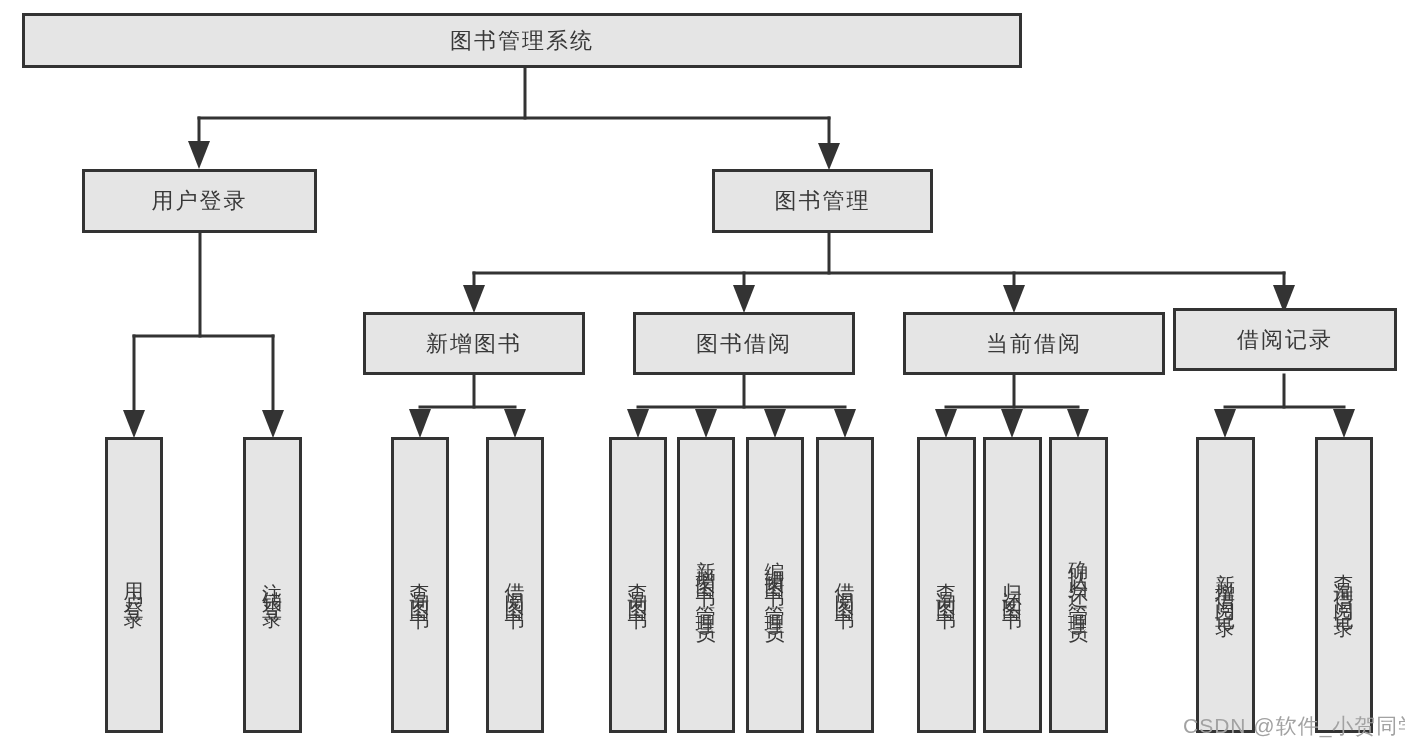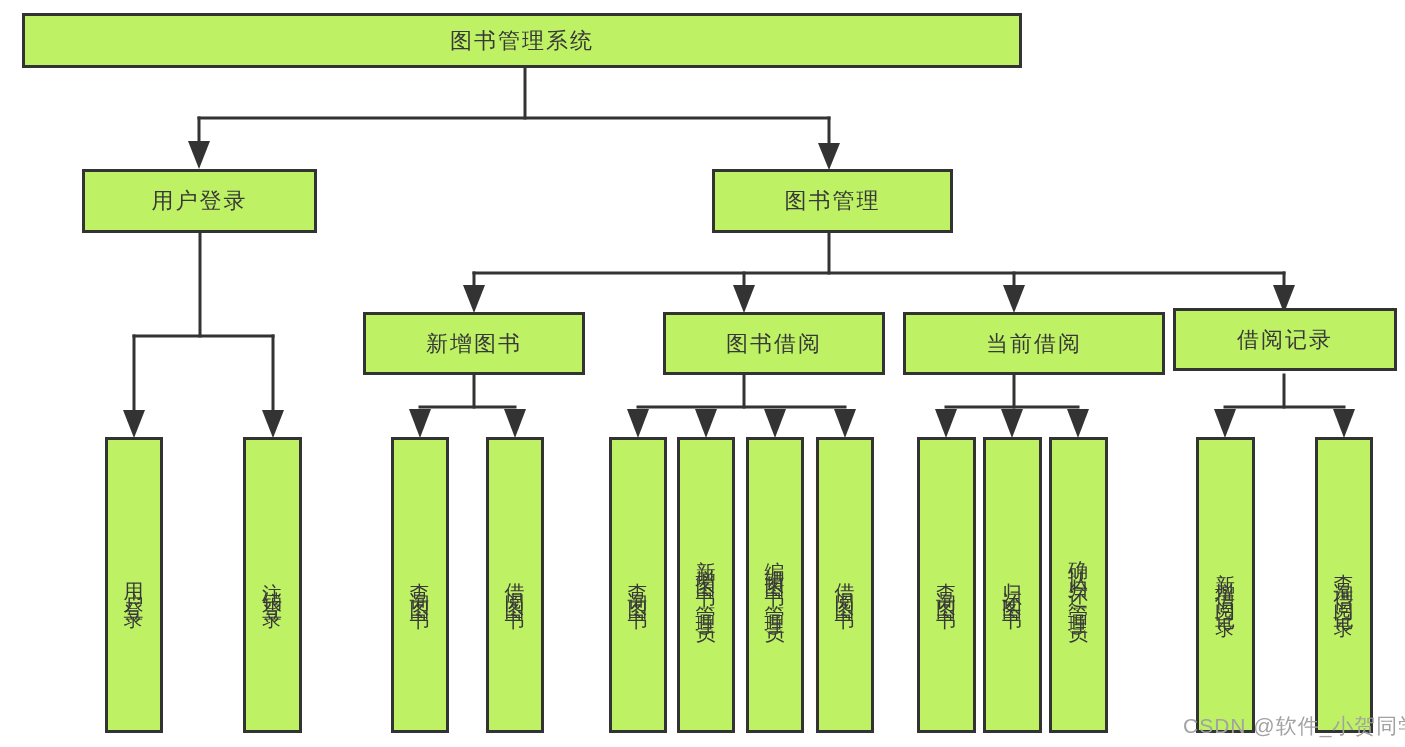--- a/index.html
+++ b/index.html
@@ -18,21 +18,21 @@
     position: absolute;
     left: 0; top: 0;
     width: 1405px; height: 747px;
   }
   .connectors path { stroke: #333333; stroke-width: 3; fill: none; stroke-linecap: square; }
   .connectors polygon { fill: #333333; stroke: none; }
 
   .node {
     position: absolute;
     border: 3px solid #333333;
-    background: #bef264;
+    background: #e5e5e5;
     display: flex;
     align-items: center;
     justify-content: center;
     color: #383838;
     font-size: 22px;
     letter-spacing: 2px;
     text-align: center;
   }
 
   .leaf { font-size: 20px; }
@@ -121,24 +121,24 @@
       <path d="M1284 375 V407"></path>
       <path d="M1225 407 H1344"></path>
       <polygon points="1214,409 1236,409 1225,438"></polygon>
       <polygon points="1333,409 1355,409 1344,438"></polygon>
     </g>
   </svg>
 
   <div class="node" style="left:22px; top:13px; width:1000px; height:55px;">图书管理系统</div>
 
   <div class="node" style="left:82px; top:169px; width:235px; height:64px;">用户登录</div>
-  <div class="node" style="left:712px; top:169px; width:241px; height:64px;">图书管理</div>
+  <div class="node" style="left:712px; top:169px; width:221px; height:64px;">图书管理</div>
 
   <div class="node" style="left:363px; top:312px; width:222px; height:63px;">新增图书</div>
-  <div class="node" style="left:633px; top:312px; width:222px; height:63px;margin-left:30px;">图书借阅</div>
+  <div class="node" style="left:633px; top:312px; width:222px; height:63px;">图书借阅</div>
   <div class="node" style="left:903px; top:312px; width:262px; height:63px;">当前借阅</div>
   <div class="node" style="left:1173px; top:308px; width:224px; height:63px;">借阅记录</div>
 
   <div class="node leaf" style="left:105px; top:437px; width:58px; height:296px;">
     <span class="vtext">用户登录</span>
   </div>
   <div class="node leaf" style="left:243px; top:437px; width:59px; height:296px;">
     <span class="vtext">注销登录</span>
   </div>
 

